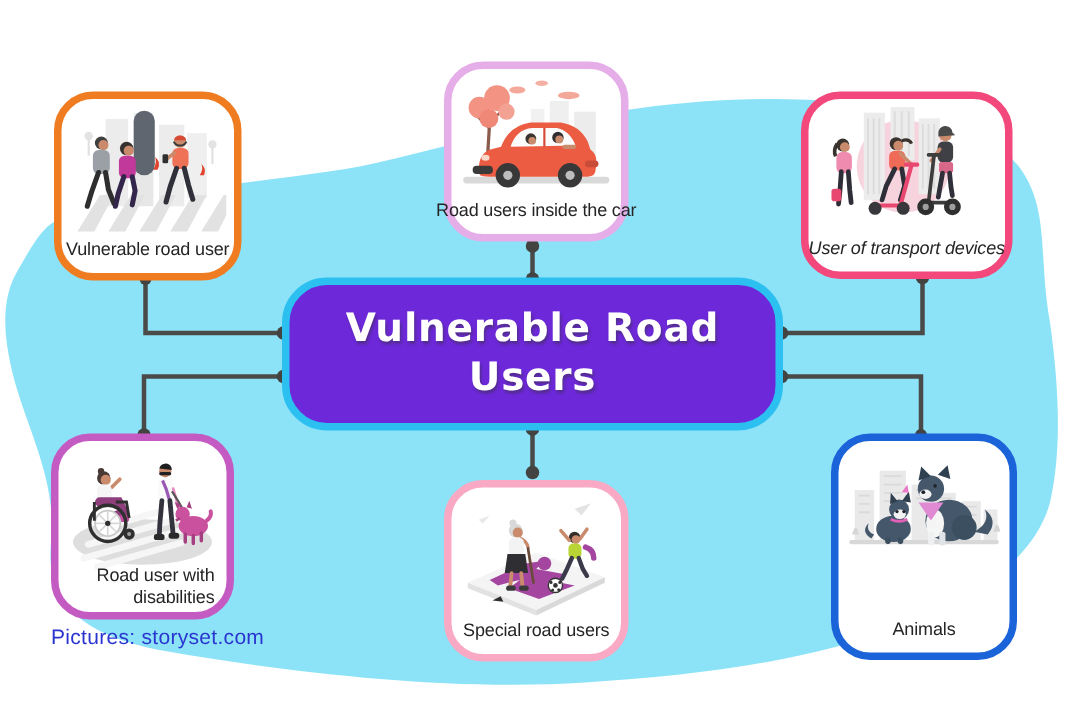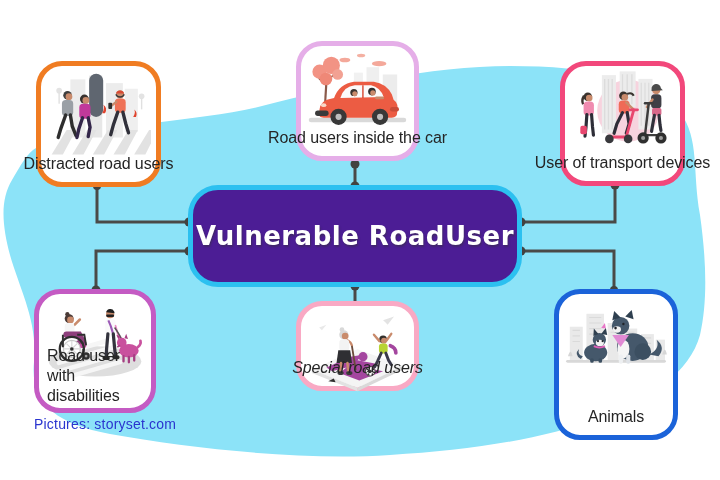--- a/index.html
+++ b/index.html
@@ -4,40 +4,40 @@
 <style>
   html,body{margin:0;padding:0;background:#ffffff;}
   #stage{
     position:relative;width:720px;height:480px;background:#ffffff;
     overflow:hidden;font-family:"Liberation Sans",sans-serif;
   }
   #stage svg.layer{position:absolute;left:0;top:0;pointer-events:none;}
   
   .center-box{
     position:absolute;left:188px;top:185px;width:334px;height:102px;
-    box-sizing:border-box;background:#4c1d95;border:5px solid #2cc0f0;
-    border-radius:30px;display:flex;flex-direction:row;align-items:center;
+    box-sizing:border-box;background:#6d28d9;border:5px solid #2cc0f0;
+    border-radius:30px;display:flex;flex-direction:column;align-items:center;
     justify-content:center;z-index:5;
   }
   .center-title{
     color:#ffffff;font-weight:bold;font-size:26px;line-height:33px;
     letter-spacing:.5px;text-align:center;
     text-shadow:1px 2px 2px rgba(50,50,50,.45);
     font-family:"DejaVu Sans","Liberation Sans",sans-serif;
   }
   
   .node{
     position:absolute;box-sizing:border-box;background:#ffffff;
     border:5px solid #999;border-radius:26px;z-index:4;
   }
   .node .illus{position:absolute;left:5px;top:5px;}
   .node-label{
     position:absolute;left:50%;transform:translateX(-50%);bottom:9px;
-    font-size:16px;color:#252525;font-weight:500;white-space:nowrap;
-    text-align:left;letter-spacing:-0.1px;
+    font-size:12px;color:#252525;font-weight:500;white-space:nowrap;
+    text-align:right;letter-spacing:-0.1px;
   }
   .node-label.wrap{white-space:normal;width:96px;bottom:2px;line-height:1.25;}
   .credit{
     position:absolute;left:34px;top:416px;font-size:14px;color:#2a35cf;
     z-index:6;letter-spacing:.2px;
   }
 </style>
 </head>
 <body>
 
@@ -80,21 +80,21 @@
         <circle cx="96" cy="290" r="4.5"></circle>
       <circle cx="615" cy="185" r="4.5"></circle>
         <circle cx="614" cy="290" r="4"></circle>
       <circle cx="355" cy="164" r="4.5"></circle>
         <circle cx="355" cy="315" r="4.5"></circle>
     </g>
   </svg>
 
   <div class="center-box">
     <div class="center-title">Vulnerable Road</div>
-    <div class="center-title">User</div>
+    <div class="center-title">Users</div>
   </div>
 
   <div class="node" style="left: 36px; top: 61px; width: 125px; height: 126px; border-color: rgb(240, 124, 34);">
     <svg class="illus" width="105" height="88" viewBox="0 0 112 92">
       <rect x="26" y="8" width="16" height="62" fill="#ececec"></rect>
       <rect x="64" y="12" width="18" height="58" fill="#ececec"></rect>
       <rect x="84" y="18" width="14" height="46" fill="#efefef"></rect>
       <rect x="46" y="4" width="14" height="66" fill="#e7e7e7"></rect>
       <circle cx="14" cy="20" r="3" fill="#e3e3e3"></circle>
         <line x1="14" y1="22" x2="14" y2="34" stroke="#e0e0e0" stroke-width="1.5"></line>
@@ -122,21 +122,21 @@
       <circle cx="79" cy="24" r="4.4" fill="#c98b6c"></circle>
       <path d="M74.6,23 A4.6,4.6 0 0 1 83.4,23 Z" fill="#d84a34"></path>
       <path d="M74.5,24 A5,5 0 0 0 83.5,24" stroke="#3a3a3a" stroke-width="1.4" fill="none"></path>
       <rect x="73.5" y="28.5" width="11.5" height="15" rx="4" fill="#ef7257"></rect>
       <path d="M75,32 L70,36" stroke="#c98b6c" stroke-width="2.6" stroke-linecap="round"></path>
       <rect x="66.5" y="33" width="4" height="6.5" rx="1" fill="#2f2f2f"></rect>
       <path d="M76.5,43 L72,56 L69,67 M82,43 L85,55 L88,65" stroke="#30303a" stroke-width="3.6" fill="none" stroke-linecap="round"></path>
       <path d="M60,44 q3,-6 1,-9 q5,3 2,9 Z" fill="#e0442e"></path>
       <path d="M93,48 q3,-5 1,-8 q4,3 2,8 Z" fill="#e0442e"></path>
     </svg>
-    <div class="node-label">Distracted road users</div>
+    <div class="node-label">Vulnerable road user</div>
   </div>
 
   <div class="node" style="left: 296px; top: 41px; width: 123px; height: 120px; border-color: rgb(229, 174, 232);">
     <svg class="illus" width="103" height="83" viewBox="0 0 112 92">
       <rect x="66" y="18" width="14" height="42" fill="#efefef"></rect>
       <rect x="84" y="26" width="16" height="34" fill="#ececec"></rect>
       <rect x="52" y="24" width="10" height="36" fill="#f1f1f1"></rect>
       <ellipse cx="42" cy="10" rx="6" ry="2.6" fill="#f4a89a"></ellipse>
       <ellipse cx="80" cy="14" rx="8" ry="2.8" fill="#f4a89a"></ellipse>
       <ellipse cx="60" cy="5" rx="4.6" ry="2" fill="#f4b0a2"></ellipse>
@@ -159,21 +159,21 @@
       <rect x="9" y="66" width="15" height="6" rx="3" fill="#3a3a3a"></rect>
       <rect x="92" y="62" width="10" height="5" rx="2.5" fill="#c94c38"></rect>
       <circle cx="35" cy="73" r="9" fill="#383838"></circle>
         <circle cx="35" cy="73" r="3.4" fill="#bdbdbd"></circle>
       <circle cx="81" cy="73" r="9" fill="#383838"></circle>
         <circle cx="81" cy="73" r="3.4" fill="#bdbdbd"></circle>
     </svg>
     <div class="node-label">Road users inside the car</div>
   </div>
 
-  <div class="node" style="left: 560px; top: 61px; width: 125px; height: 125px; border-color: rgb(242, 72, 123);">
+  <div class="node" style="left: 534px; top: 61px; width: 141px; height: 125px; border-color: rgb(242, 72, 123); font-style: italic;">
     <svg class="illus" width="105" height="87" viewBox="0 0 112 92">
       <circle cx="62" cy="42" r="33" fill="#f7d3de"></circle>
       <g fill="#ececec">
         <rect x="34" y="4" width="15" height="62"></rect>
           <rect x="53" y="0" width="17" height="38"></rect>
           <rect x="73" y="8" width="15" height="54"></rect>
       </g>
       <g stroke="#dcdcdc" stroke-width="1.4">
         <path d="M37,8 v54 M41,8 v54 M45,8 v54 M56,3 v32 M61,3 v32 M66,3 v32 M76,12 v46 M80,12 v46 M84,12 v46"></path>
       </g>
@@ -257,21 +257,21 @@
       <ellipse cx="94" cy="58" rx="11" ry="7.5" fill="#c9519e"></ellipse>
       <circle cx="86" cy="49" r="5.4" fill="#c9519e"></circle>
       <path d="M82,45 l-2,-5 l5,2 Z M89,44 l2,-5 l2,6 Z" fill="#a53f82"></path>
       <path d="M84,52 l-3,2" stroke="#a53f82" stroke-width="2"></path>
       <path d="M88,64 v6 M94,65 v6 M100,63 v6" stroke="#a53f82" stroke-width="2.6" stroke-linecap="round"></path>
       <path d="M104,54 q4,-3 3,-7" stroke="#c9519e" stroke-width="3" fill="none" stroke-linecap="round"></path>
     </svg>
     <div class="node-label wrap">Road user with disabilities</div>
   </div>
 
-  <div class="node" style="left: 296px; top: 301px; width: 123px; height: 90px; border-color: rgb(249, 169, 196); font-style: italic;">
+  <div class="node" style="left: 296px; top: 320px; width: 123px; height: 121px; border-color: rgb(249, 169, 196);">
     <svg class="illus" width="103" height="84" viewBox="0 0 112 92">
       <path d="M84,10 l12,-4 l-7,9 l-2,-2 Z" fill="#e3e3e3"></path>
       <path d="M14,18 l8,-3 l-5,6 Z" fill="#e9e9e9"></path>
       <polygon points="6,64 56,42 106,60 56,84" fill="#f4f4f4"></polygon>
       <polygon points="6,64 56,84 56,88 6,68" fill="#e2e2e2"></polygon>
       <polygon points="106,60 56,84 56,88 106,64" fill="#d9d9d9"></polygon>
       <path d="M22,62 L48,50 L62,48 L56,54 L78,58 L74,64 L84,66 L58,76 L36,68 L44,62 L28,66 Z" fill="#a4469f"></path>
       <circle cx="62" cy="50" r="5" fill="#a4469f"></circle>
       <path d="M30,74 l-6,3 l8,1 Z" fill="#2f2f2f"></path>
 

